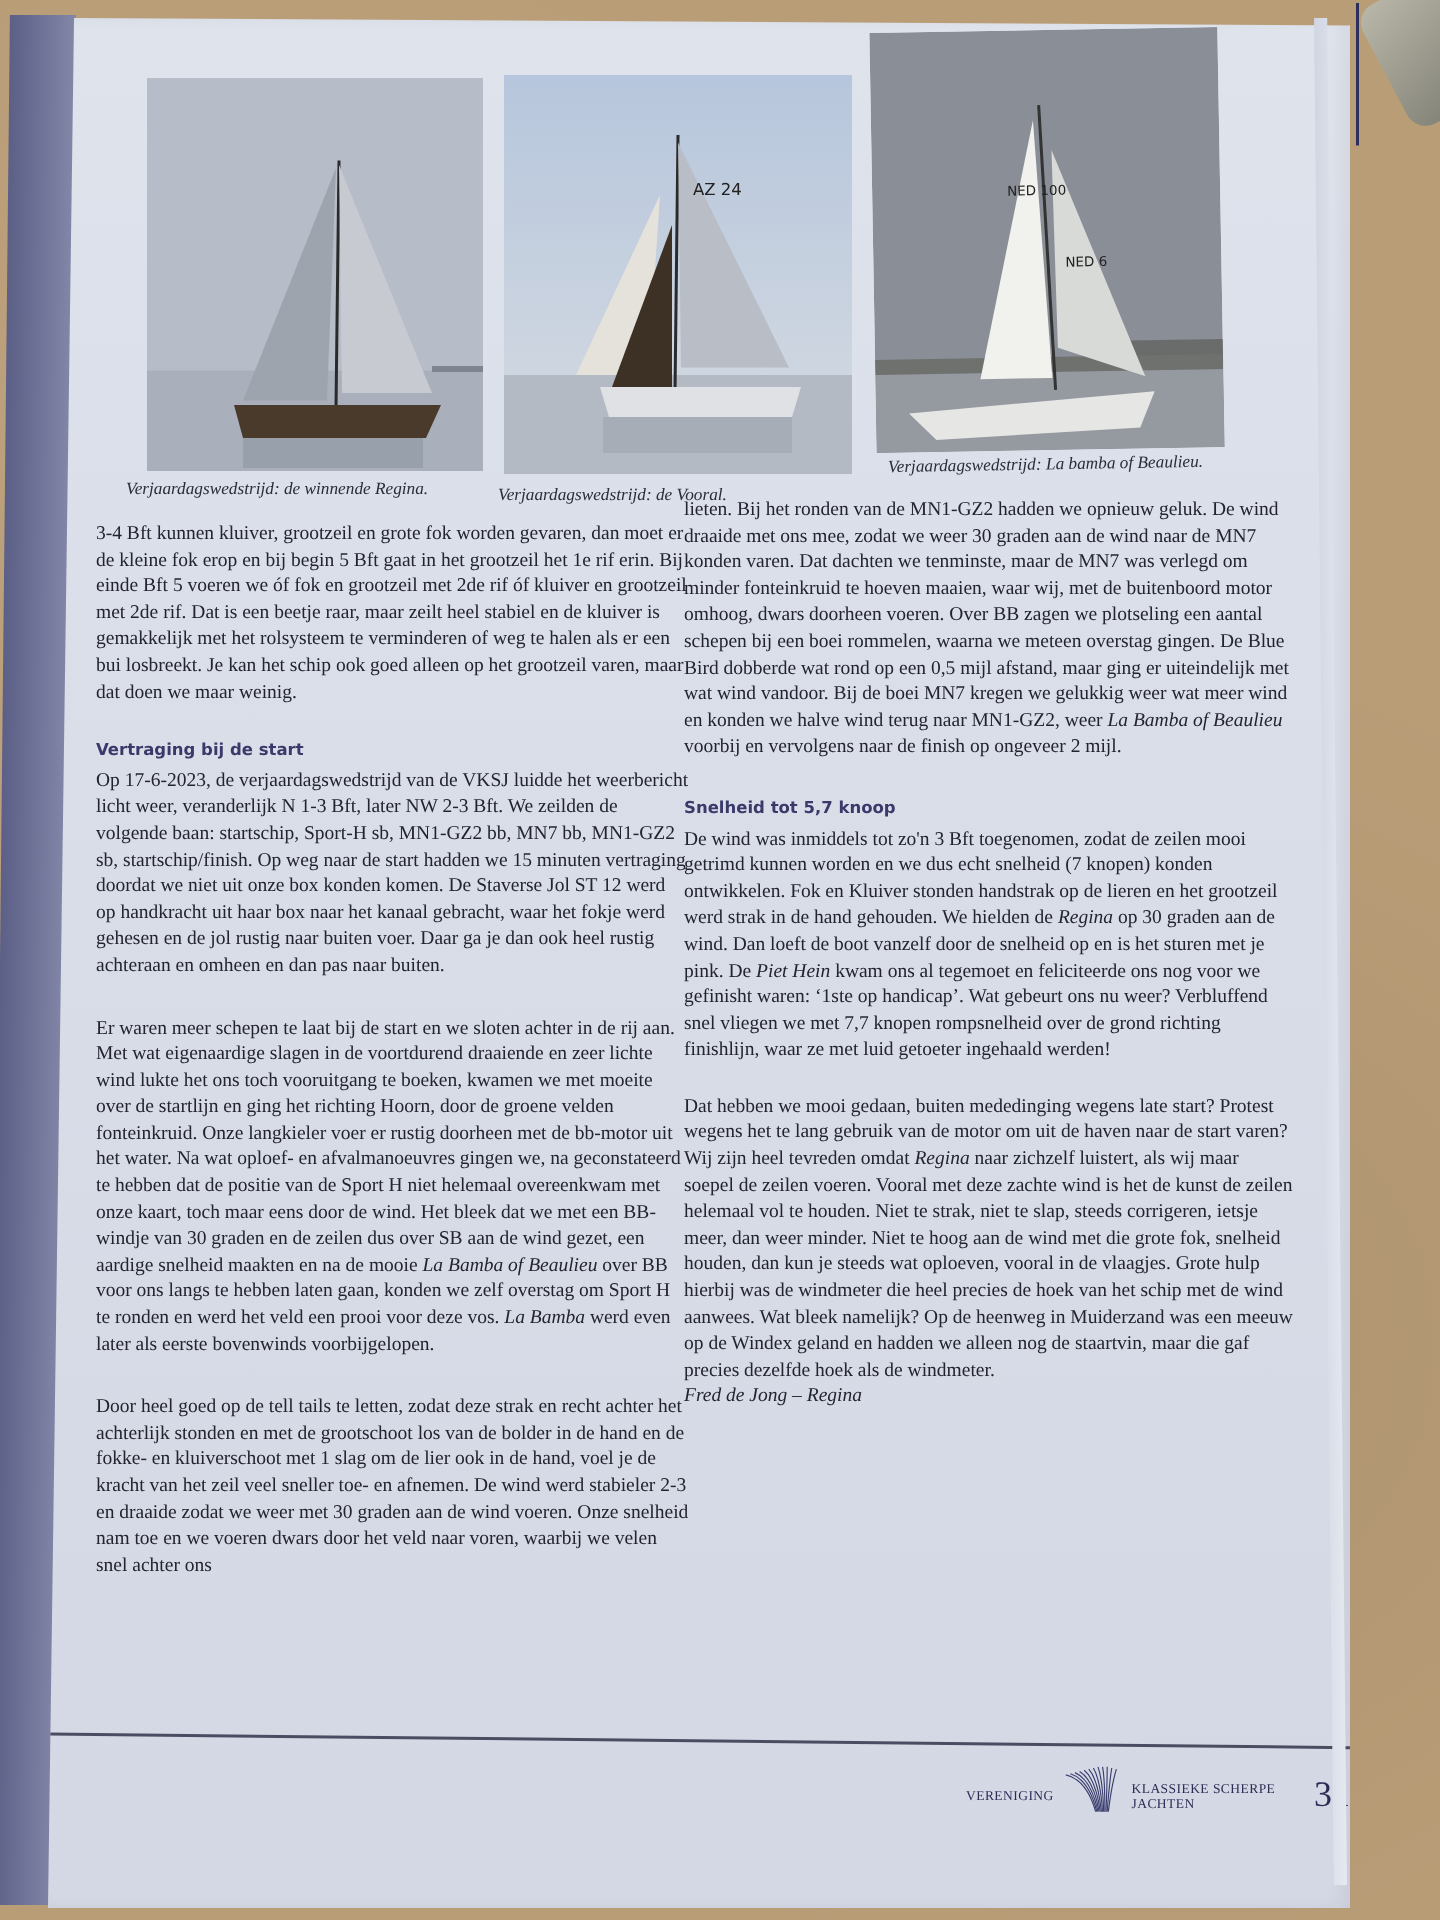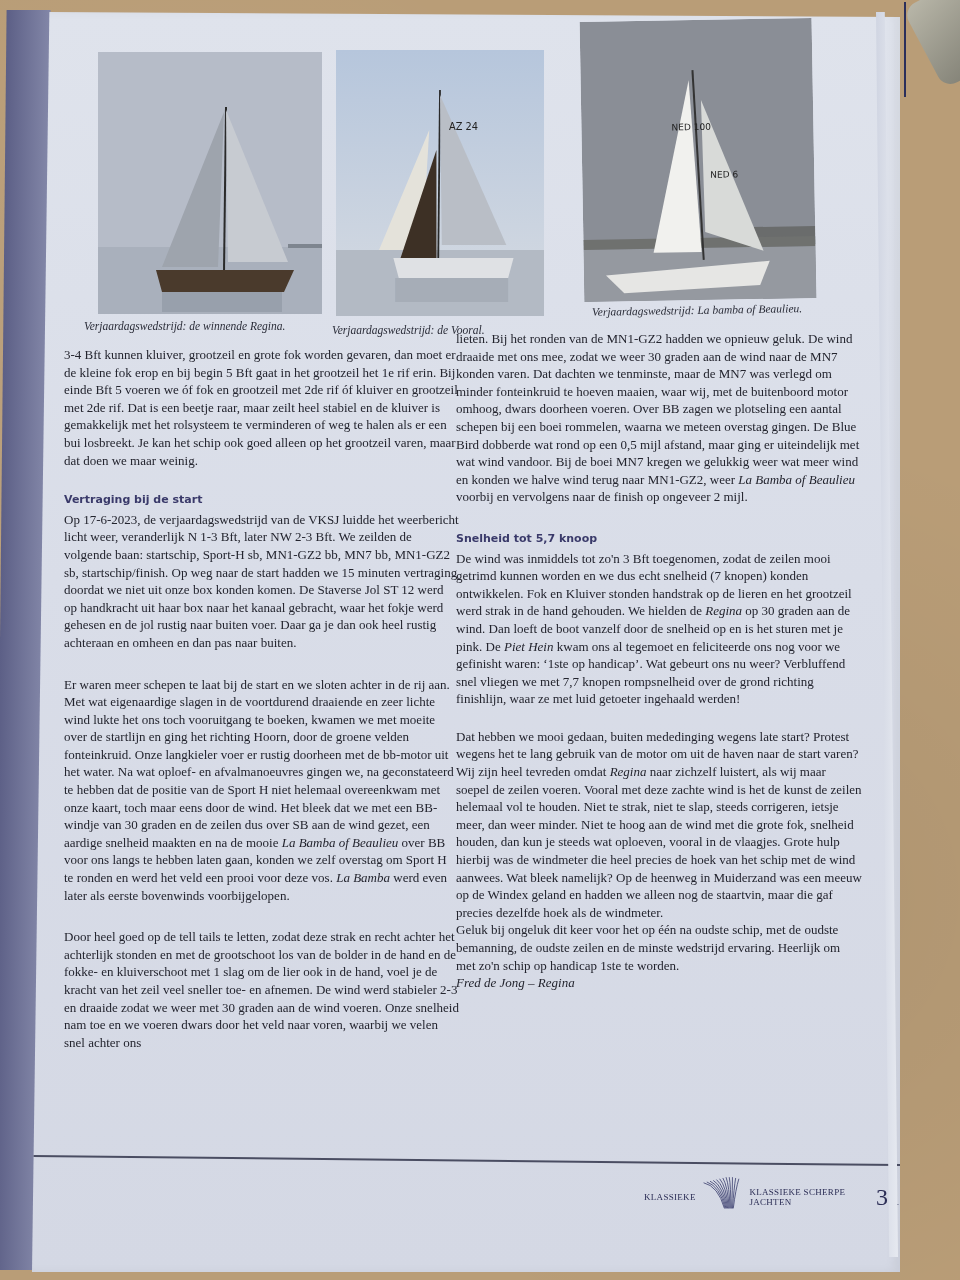--- a/index.html
+++ b/index.html
@@ -86,21 +86,21 @@
       <rect x="190" y="192" width="34" height="4" fill="#7e858f"></rect>
       <line x1="128" y1="55" x2="126" y2="220" stroke="#2a2a2a" stroke-width="2"></line>
       <polygon points="126,60 64,215 120,215" fill="#9ea4ad"></polygon>
       <polygon points="128,58 130,210 190,210" fill="#c7cbd1"></polygon>
       <path d="M58,218 L196,218 L186,240 L64,240 Z" fill="#4a3a2c"></path>
       <rect x="64" y="240" width="120" height="20" fill="#8e96a2" opacity="0.6"></rect>
     </svg>
   </div>
   <div class="caption" style="left:52px;top:308px;">Verjaardagswedstrijd: de winnende Regina.</div>
 
-  <div class="photo" style="left:304px;top:38px;width:208px;height:266px;">
+  <div class="photo" style="left:304px;top:38px;width:232px;height:266px;">
     <svg viewBox="0 0 232 266" preserveAspectRatio="none">
       <defs>
           <linearGradient id="sky2" x1="0" y1="0" x2="0" y2="1">
             <stop offset="0" stop-color="#b6c6dc"></stop>
             <stop offset="1" stop-color="#d6dbe2"></stop>
           </linearGradient>
         </defs>
       <rect width="232" height="266" fill="url(#sky2)"></rect>
       <rect y="200" width="232" height="66" fill="#b3bac4"></rect>
       <line x1="116" y1="40" x2="114" y2="212" stroke="#2a2a2a" stroke-width="2"></line>
@@ -140,28 +140,27 @@
     <p style="margin-top:24px;">Door heel goed op de tell tails te letten, zodat deze strak en recht achter het achterlijk stonden en met de grootschoot los van de bolder in de hand en de fokke- en kluiverschoot met 1 slag om de lier ook in de hand, voel je de kracht van het zeil veel sneller toe- en afnemen. De wind werd stabieler 2-3 en draaide zodat we weer met 30 graden aan de wind voeren. Onze snelheid nam toe en we voeren dwars door het veld naar voren, waarbij we velen snel achter ons</p>
   </div>
 
   <div class="col" style="left:424px;top:314px;width:406px;">
     <p><span>lieten. Bij het ronden van de MN1-GZ2 hadden we opnieuw geluk. De wind draaide met ons mee, zodat we weer 30 graden aan de wind naar de MN7 konden varen. Dat dachten we tenminste, maar de MN7 was verlegd om minder fonteinkruid te hoeven maaien, waar wij, met de buitenboord motor omhoog, dwars doorheen voeren. Over BB zagen we plotseling een aantal schepen bij een boei rommelen, waarna we meteen overstag gingen. De Blue Bird dobberde wat rond op een 0,5 mijl afstand, maar ging er uiteindelijk met wat wind vandoor. Bij de boei MN7 kregen we gelukkig weer wat meer wind en konden we halve wind terug naar MN1-GZ2, weer </span><i>La Bamba of Beaulieu</i><span> voorbij en vervolgens naar de finish op ongeveer 2 mijl.</span></p>
     <p style="margin-top:24px;">
       <span class="heading" style="display:block;">Snelheid tot 5,7 knoop</span>
       <span><span>De wind was inmiddels tot zo'n 3 Bft toegenomen, zodat de zeilen mooi getrimd kunnen worden en we dus echt snelheid (7 knopen) konden ontwikkelen. Fok en Kluiver stonden handstrak op de lieren en het grootzeil werd strak in de hand gehouden. We hielden de </span><i>Regina</i><span> op 30 graden aan de wind. Dan loeft de boot vanzelf door de snelheid op en is het sturen met je pink. De </span><i>Piet Hein</i><span> kwam ons al tegemoet en feliciteerde ons nog voor we gefinisht waren: ‘1ste op handicap’. Wat gebeurt ons nu weer? Verbluffend snel vliegen we met 7,7 knopen rompsnelheid over de grond richting finishlijn, waar ze met luid getoeter ingehaald werden!</span></span>
     </p>
     <p style="margin-top:20px;"><span>Dat hebben we mooi gedaan, buiten mededinging wegens late start? Protest wegens het te lang gebruik van de motor om uit de haven naar de start varen? Wij zijn heel tevreden omdat </span><i>Regina</i><span> naar zichzelf luistert, als wij maar soepel de zeilen voeren. Vooral met deze zachte wind is het de kunst de zeilen helemaal vol te houden. Niet te strak, niet te slap, steeds corrigeren, ietsje meer, dan weer minder. Niet te hoog aan de wind met die grote fok, snelheid houden, dan kun je steeds wat oploeven, vooral in de vlaagjes. Grote hulp hierbij was de windmeter die heel precies de hoek van het schip met de wind aanwees. Wat bleek namelijk? Op de heenweg in Muiderzand was een meeuw op de Windex geland en hadden we alleen nog de staartvin, maar die gaf precies dezelfde hoek als de windmeter.</span></p>
-    <p style="margin-top:0;">Geluk bij ongeluk dit keer voor het op één na oudste schip, met de oudste bemanning, de oudste zeilen en de minste wedstrijd ervaring. Heerlijk om met  zo'n schip op handicap 1ste te worden.</p>
     <p style="margin-top:0;"><i>Fred de Jong – Regina</i></p>
   </div>
 
   <div class="rule"></div>
 
   <div class="footer">
-    <span class="small">KLASSIEKE</span>
+    <span class="small">VERENIGING</span>
     <svg class="logo" viewBox="0 0 52 44">
       <g stroke="#3b3e6e" stroke-width="1" fill="none">
         <path d="M2,8 Q20,12 28,40"></path>
           <path d="M6,7 Q22,12 29,40"></path>
           <path d="M10,6 Q24,12 30,40"></path>
         <path d="M14,5 Q26,12 31,40"></path>
           <path d="M18,4 Q28,12 32,40"></path>
           <path d="M22,3 Q30,12 33,40"></path>
         <path d="M26,2 Q32,12 34,40"></path>
           <path d="M30,1 Q34,12 35,40"></path>

